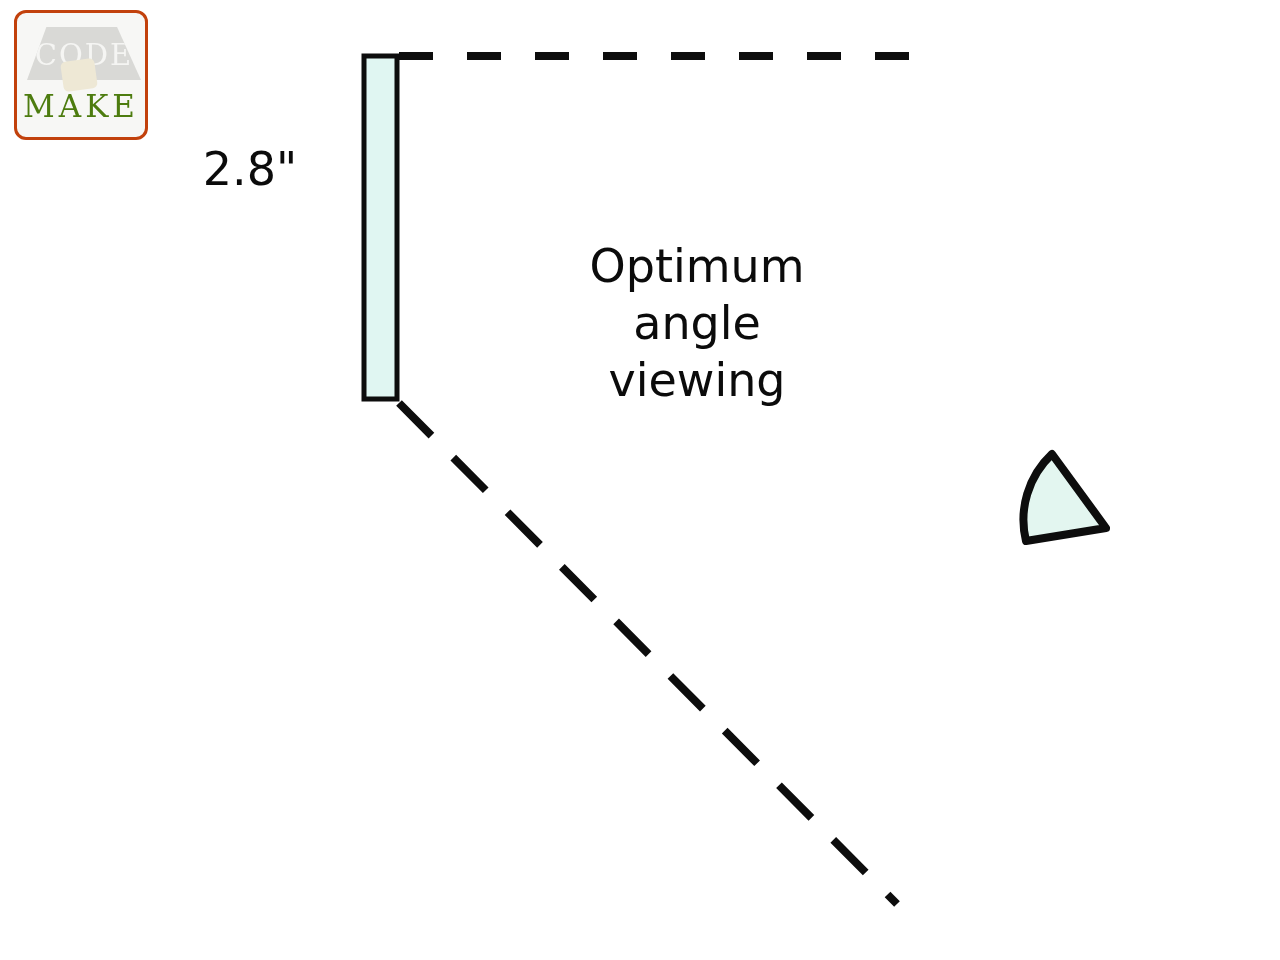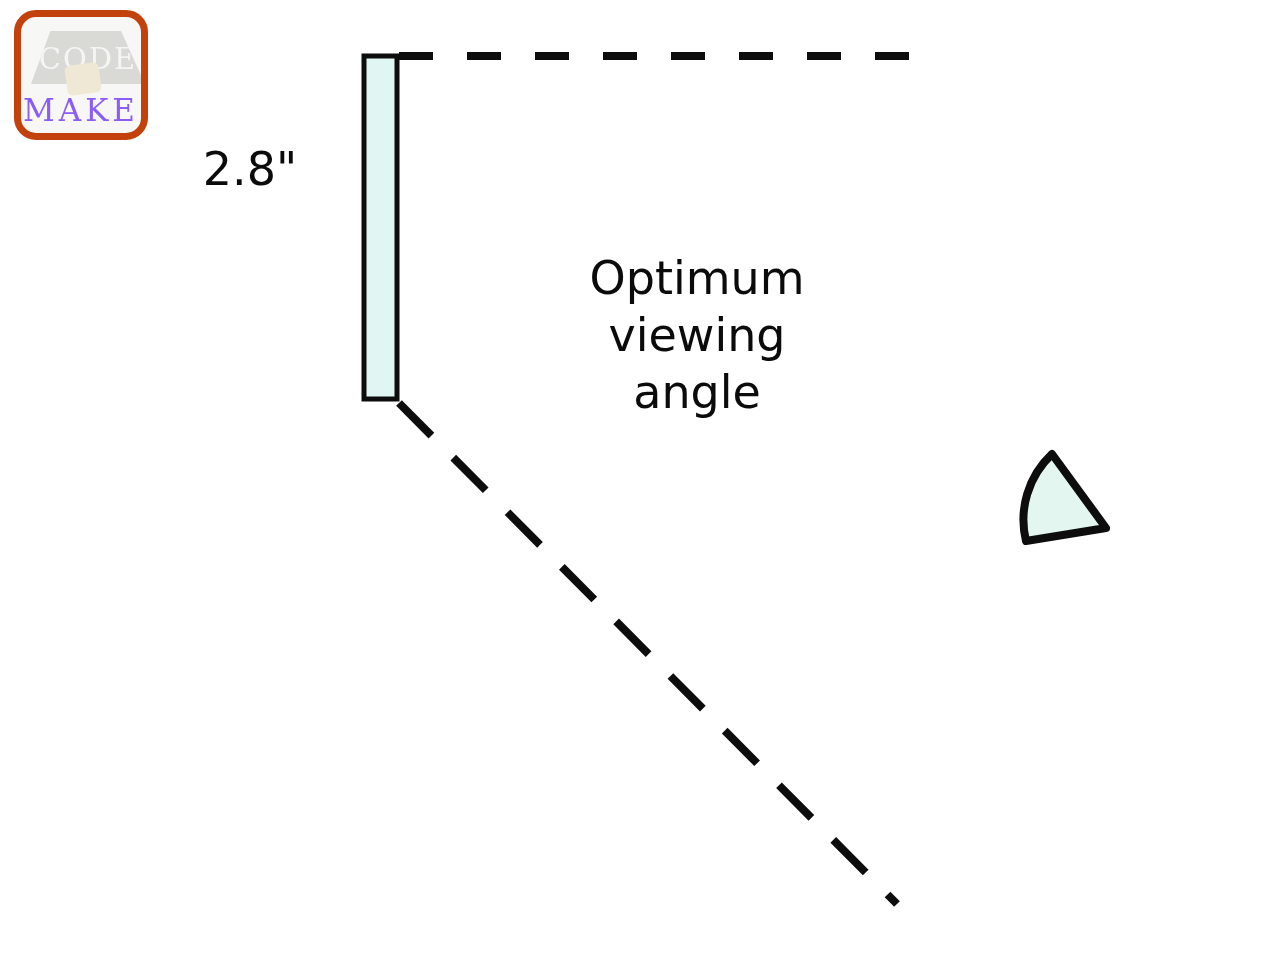--- a/index.html
+++ b/index.html
@@ -20,22 +20,22 @@
   }
 
   
   .watermark {
     position: absolute;
     left: 14px;
     top: 10px;
     width: 134px;
     height: 130px;
     background: #f7f7f5;
-    border: 7px solid #c2410c;
-    border-radius: 22px;
+    border: 3px solid #c2410c;
+    border-radius: 12px;
     box-sizing: border-box;
     overflow: hidden;
   }
   .wm-roof {
     position: absolute;
     left: 10px;
     top: 14px;
     width: 114px;
     height: 53px;
     background: #d9d9d6;
@@ -64,41 +64,41 @@
   }
   .wm-make {
     position: absolute;
     left: 0;
     top: 78px;
     width: 100%;
     text-align: center;
     font-family: "DejaVu Serif", "Liberation Serif", serif;
     font-size: 31px;
     letter-spacing: 4px;
-    color: #8b5cf6;
+    color: #4d7c0f;
     line-height: 1;
   }
 
   
   .diagram-label {
     position: absolute;
     text-align: center;
     color: #0b0b0b;
     font-size: 46px;
     line-height: 57px;
     white-space: nowrap;
   }
   .label-module {
     left: 110px;
     top: 141px;
     width: 280px;
   }
   .label-angle {
     left: 537px;
-    top: 250px;
+    top: 238px;
     width: 320px;
   }
 
   
   .gfx {
     position: absolute;
     left: 0;
     top: 0;
   }
 </style>
@@ -114,22 +114,22 @@
     <div class="wm-blob"></div>
     <div class="wm-make">MAKE</div>
   </div>
 
   <div class="diagram-label label-module">
     <div>2.8"</div>
   </div>
 
   <div class="diagram-label label-angle">
     <div>Optimum</div>
+    <div>angle</div>
     <div>viewing</div>
-    <div>angle</div>
   </div>
 
   <svg class="gfx" width="1280" height="960" viewBox="0 0 1280 960">
 
     <rect x="364" y="56" width="33" height="343" stroke="#0d0d0d" stroke-width="5" fill="#e0f6f2"></rect>
 
     <line x1="399" y1="56" x2="916" y2="56" stroke="#0d0d0d" stroke-width="8" stroke-dasharray="34 34"></line>
 
     <line x1="399" y1="403" x2="897" y2="904" stroke="#0d0d0d" stroke-width="8" stroke-dasharray="46 31"></line>
 

